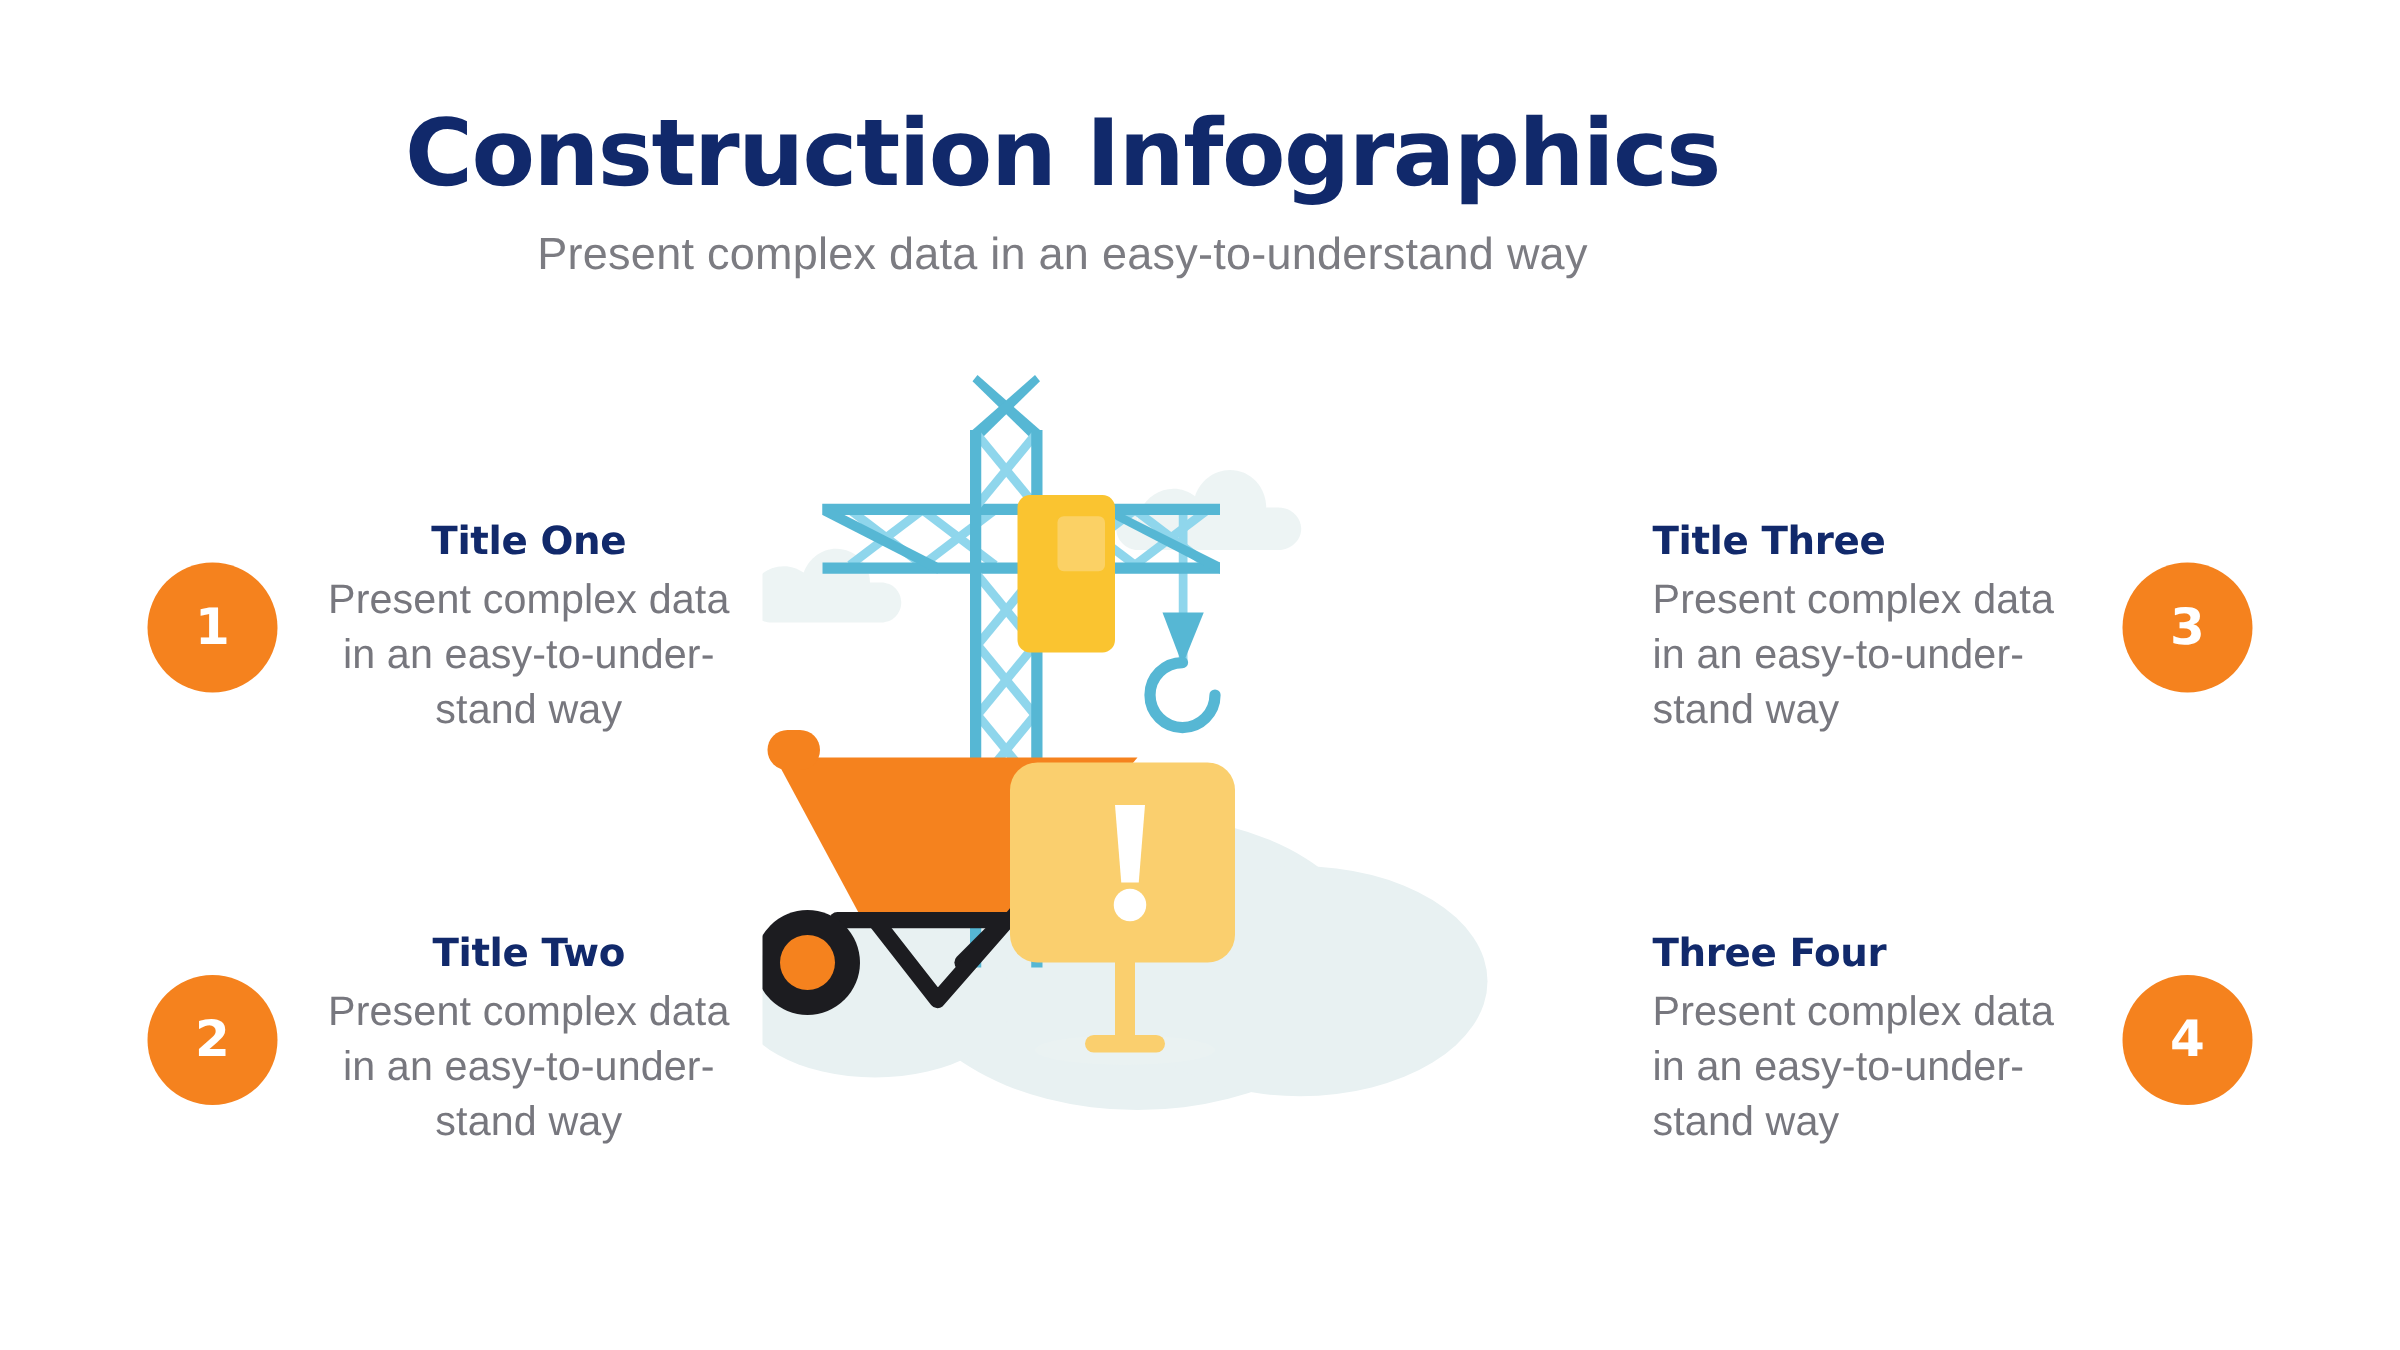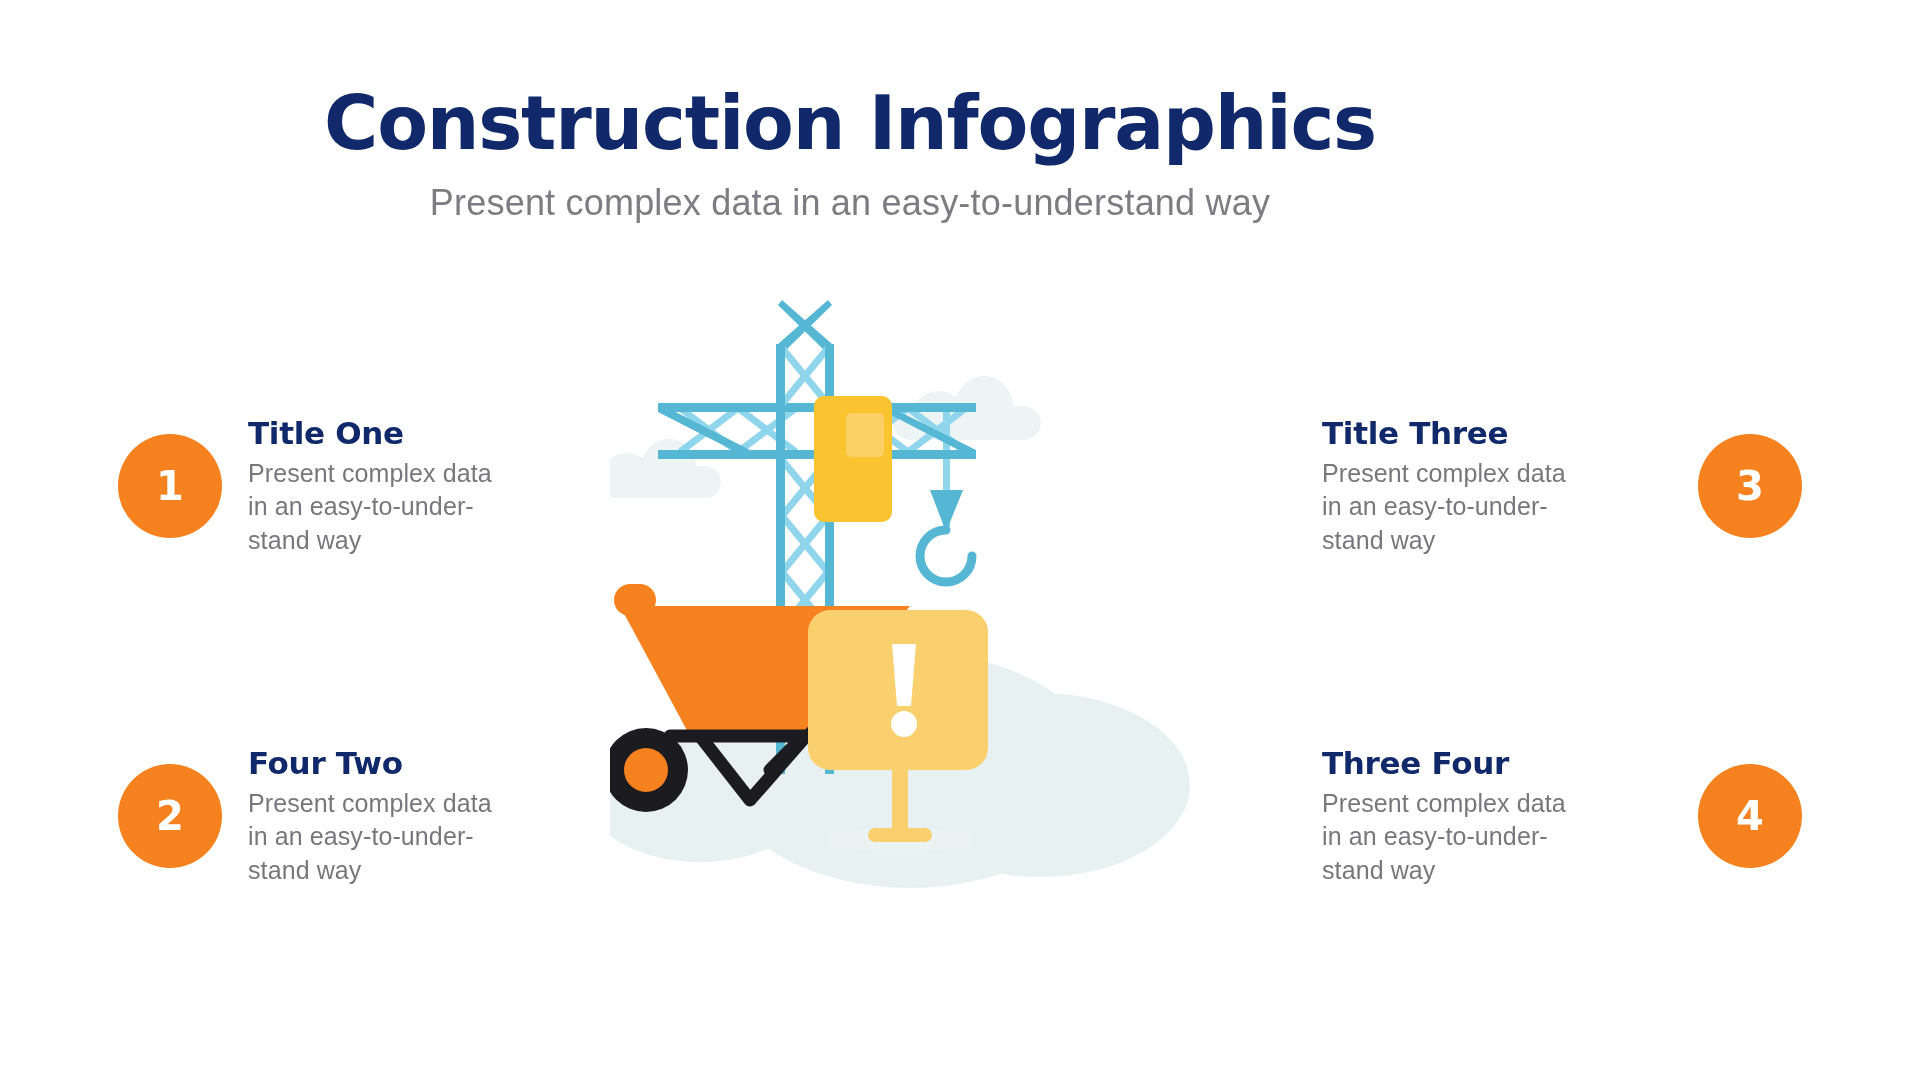--- a/index.html
+++ b/index.html
@@ -68,35 +68,35 @@
     align-items: center;
     justify-content: center;
     color: #FFFFFF;
     font-family: "DejaVu Sans", sans-serif;
     font-size: 40px;
     font-weight: 700;
     line-height: 1;
   }
 
   .item-text { flex: 1 1 auto; }
-  .item.left  .item-text { text-align: left;  }
+  .item.left  .item-text { text-align: center;  }
   .item.right .item-text { text-align: left; }
 
   .item-title {
     margin: 0 0 6px 0;
     font-family: "DejaVu Sans", sans-serif;
     font-size: 31px;
     font-weight: 700;
     color: #11296B;
     letter-spacing: -0.3px;
   }
   .item-body {
     margin: 0;
     font-family: "Liberation Sans", sans-serif;
-    font-size: 25px;
+    font-size: 33px;
     line-height: 1.33;
     color: #77777E;
     white-space: pre-line;
     letter-spacing: 0.1px;
   }
 
   .item-1 { top: 415px; }
   .item-2 { top: 745px; }
   .item-3 { top: 415px; }
   .item-4 { top: 745px; }
@@ -127,21 +127,21 @@
       <h2 class="item-title">Title One</h2>
       <p class="item-body">Present complex data
 in an easy-to-under-
 stand way</p>
     </div>
   </div>
 
   <div class="item left item-2">
     <div class="num-circle">2</div>
     <div class="item-text">
-      <h2 class="item-title">Four Two</h2>
+      <h2 class="item-title">Title Two</h2>
       <p class="item-body">Present complex data
 in an easy-to-under-
 stand way</p>
     </div>
   </div>
 
   <div class="item right item-3">
     <div class="num-circle">3</div>
     <div class="item-text">
       <h2 class="item-title">Title Three</h2>

